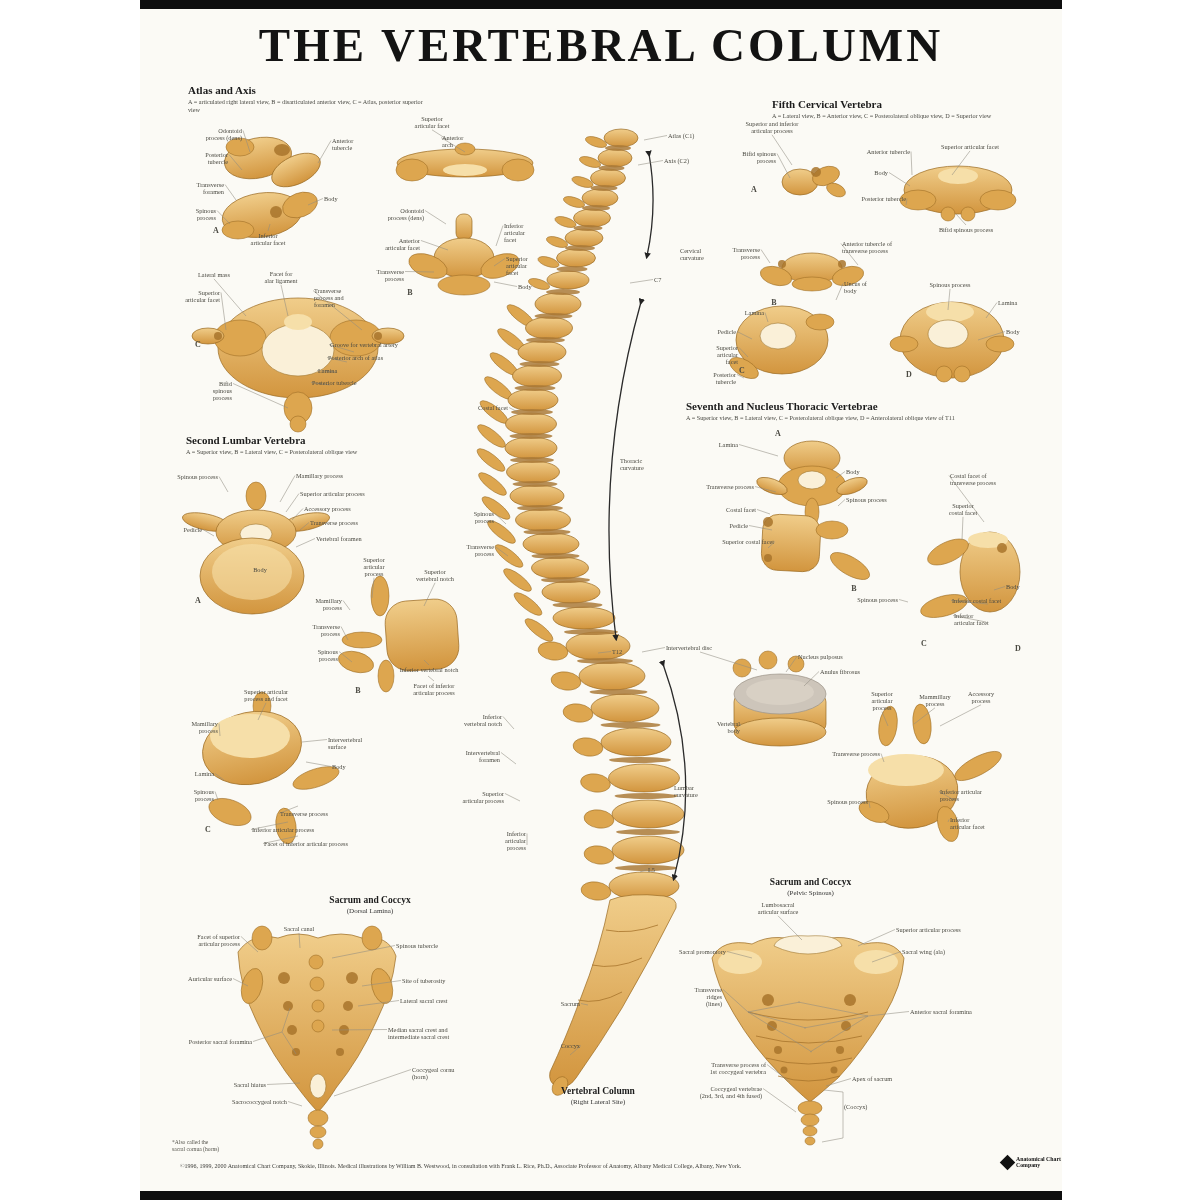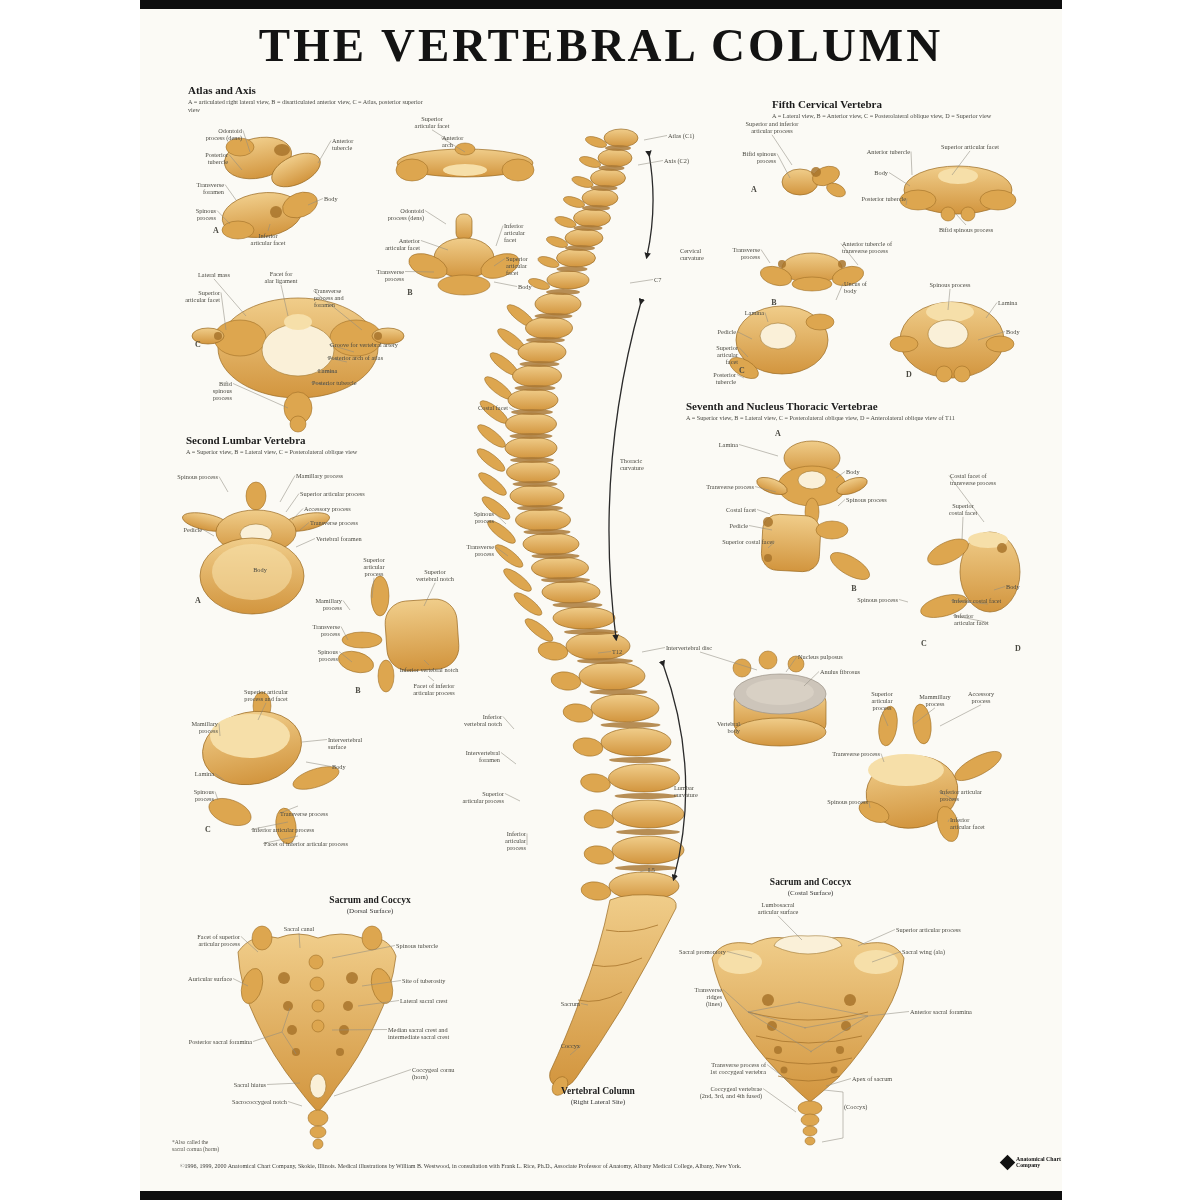--- a/index.html
+++ b/index.html
@@ -513,25 +513,25 @@
   <div class="shead" style="left:686px;top:400px;width:380px">
     <span class="t">Seventh and Nucleus Thoracic Vertebrae</span>
     <span class="c">A = Superior view, B = Lateral view, C = Posterolateral oblique view, D = Anterolateral oblique view of T11</span>
   </div>
   <div class="shead" style="left:186px;top:434px;width:260px">
     <span class="t">Second Lumbar Vertebra</span>
     <span class="c">A = Superior view, B = Lateral view, C = Posterolateral oblique view</span>
   </div>
   <div class="shead center" style="left:270px;top:895px;width:200px">
     <span class="t2">Sacrum and Coccyx</span>
-    <span class="s2">(Dorsal Surface)</span>
+    <span class="s2">(Dorsal Lamina)</span>
   </div>
   <div class="shead center" style="left:728px;top:877px;width:165px">
     <span class="t2">Sacrum and Coccyx</span>
-    <span class="s2">(Costal Surface)</span>
+    <span class="s2">(Pelvic Spinous)</span>
   </div>
   <div class="shead center" style="left:528px;top:1086px;width:140px">
     <span class="t2">Vertebral Column</span>
     <span class="s2">(Right Lateral Site)</span>
   </div>
 
   <div id="labels">
       <div class="lbl" style="left: 668px; top: 132px; width: 52px; text-align: left;">Atlas (C1)</div>
       <div class="lbl" style="left: 664px; top: 157px; width: 52px; text-align: left;">Axis (C2)</div>
       <div class="lbl" style="left: 680px; top: 247px; width: 48px; text-align: left;">Cervical

